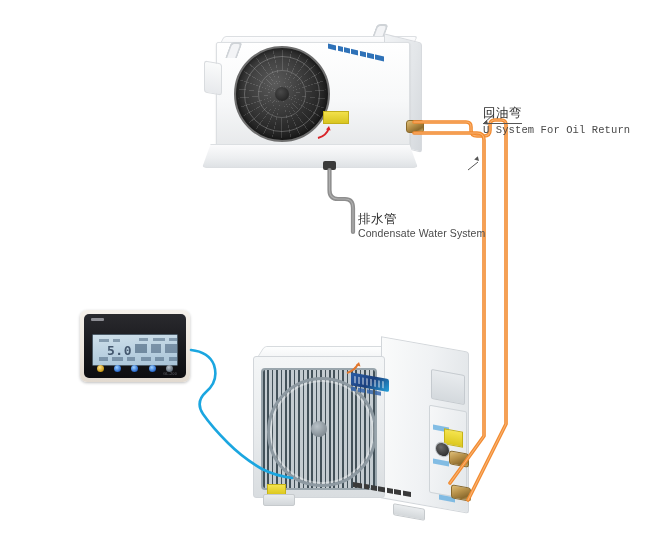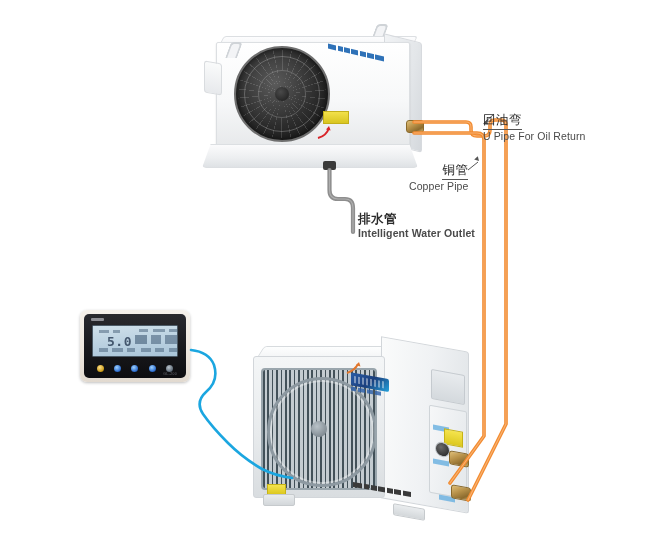--- a/index.html
+++ b/index.html
@@ -44,23 +44,23 @@
     line-height: 13px;
     letter-spacing: .1px;
   }
   .label.center { text-align: center; }
   .label.underlined .cn {
     display: inline-block;
     border-bottom: 1px solid #555;
     padding-bottom: 1px;
   }
 
-  #lbl-uelbow { left: 483px; top: 110px; }
+  #lbl-uelbow { left: 483px; top: 104px; font-family: Liberation Mono, monospace; }
   #lbl-copper { left: 409px; top: 160px; text-align: right; }
-  #lbl-drain  { left: 358px; top: 212px; font-weight: bold; }
+  #lbl-drain  { left: 358px; top: 212px; }
   #lbl-ctrl   { left: 72px;  top: 389px; width: 146px; text-align: center; }
 
   
   #controller {
     position: absolute;
     left: 80px; top: 310px;
     width: 110px; height: 72px;
   }
   .ctrl-bezel {
     position: absolute; inset: 0;
@@ -76,21 +76,21 @@
   }
   .ctrl-brand {
     position: absolute;
     left: 7px; top: 4px;
     width: 13px; height: 3px;
     background: #8d8d93;
     border-radius: 1px;
   }
   .ctrl-lcd {
     position: absolute;
-    left: 8px; top: 11px; right: 8px;
+    left: 8px; top: 20px; right: 8px;
     height: 30px;
     background: linear-gradient(175deg,#cfe0ea 0%, #bdd3e2 45%, #a9c4d8 100%);
     border: 1px solid #4b5a66;
     border-radius: 1px;
     overflow: hidden;
   }
   .lcd-seg {
     position: absolute;
     color: #2a3d55;
     font-family: "DejaVu Sans Mono", monospace;
@@ -598,29 +598,25 @@
     </g>
 
     <g>
       <path d="M468 170 L478 162" stroke="#555" stroke-width="1" fill="none"></path>
       <path d="M479 161 l-4.8 -1.6 3.6 -3.2 z" fill="#555"></path>
     </g>
   </svg>
 
   <div class="label underlined" id="lbl-uelbow">
     <div class="cn">回油弯</div>
-    <div class="en">U Pipe For Oil Return</div>
+    <div class="en">U System For Oil Return</div>
   </div>
 
-  <div class="label underlined" id="lbl-copper">
-    <div class="cn">铜管</div>
-    <div class="en">Copper Pipe</div>
-  </div>
 
   <div class="label" id="lbl-drain">
     <div class="cn">排水管</div>
-    <div class="en">Intelligent Water Outlet</div>
+    <div class="en">Condensate Water System</div>
   </div>
 
   <div class="label center" id="lbl-ctrl">
   </div>
 
 </div>
 
 </body></html>

